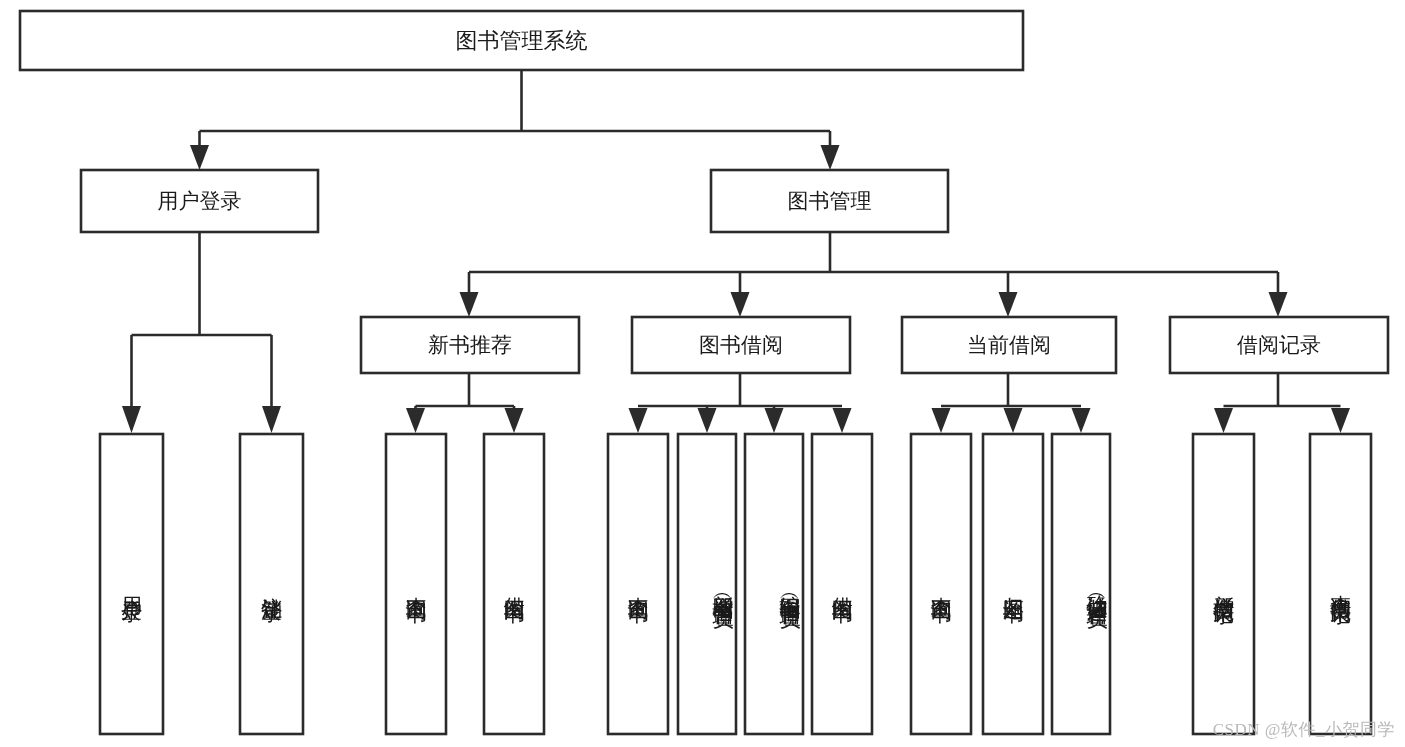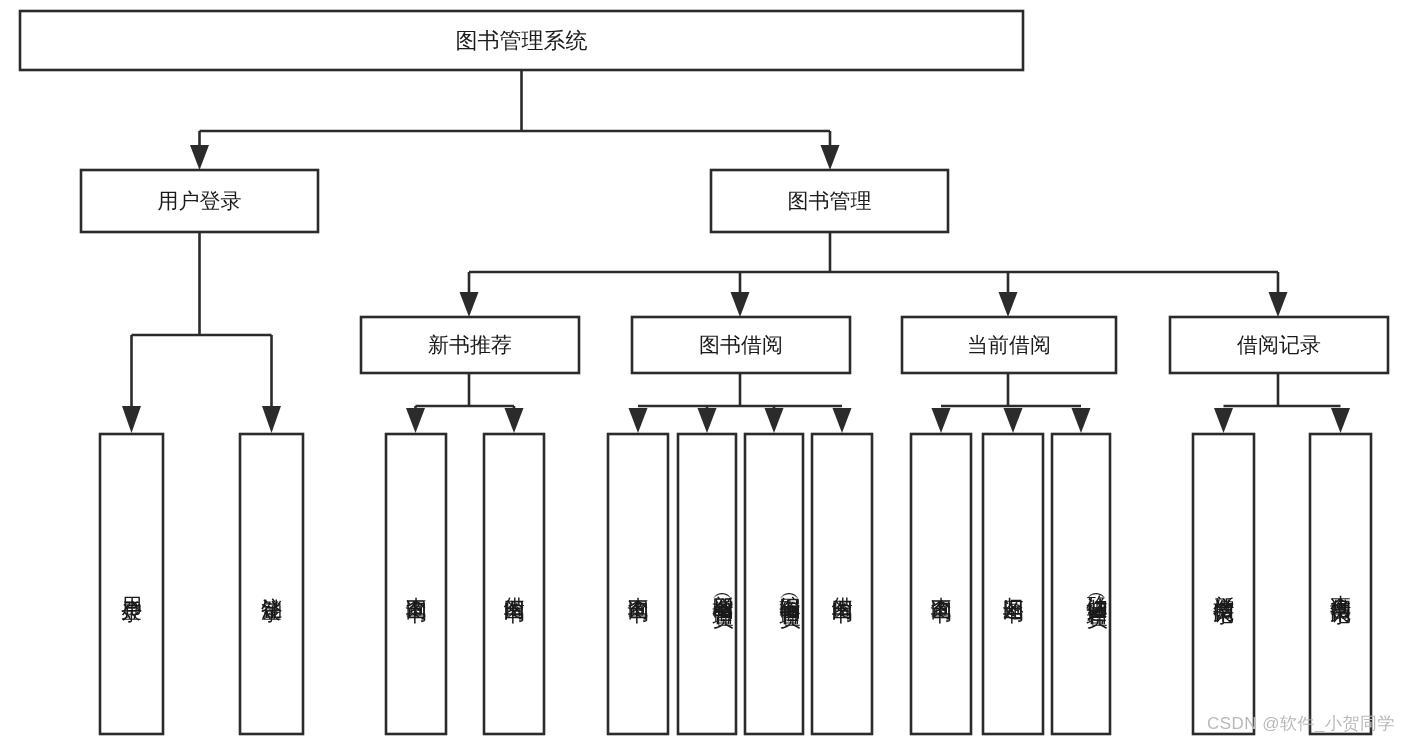--- a/index.html
+++ b/index.html
@@ -70,22 +70,22 @@
     justify-content: center;
   }
   .vlabel.top-mode {
     display: flex;
     align-items: flex-start;
     justify-content: center;
   }
   #watermark {
     position: absolute;
     right: 10px;
-    bottom: 12px;
-    font-family: Liberation Sans, sans-serif;
+    bottom: 6px;
+    font-family: Liberation Serif, serif;
     font-size: 17px;
     color: #b9b9b9;
     white-space: nowrap;
     letter-spacing: 0.5px;
   }
 </style>
 </head>
 <body>
 
 <div id="diagram-root">

